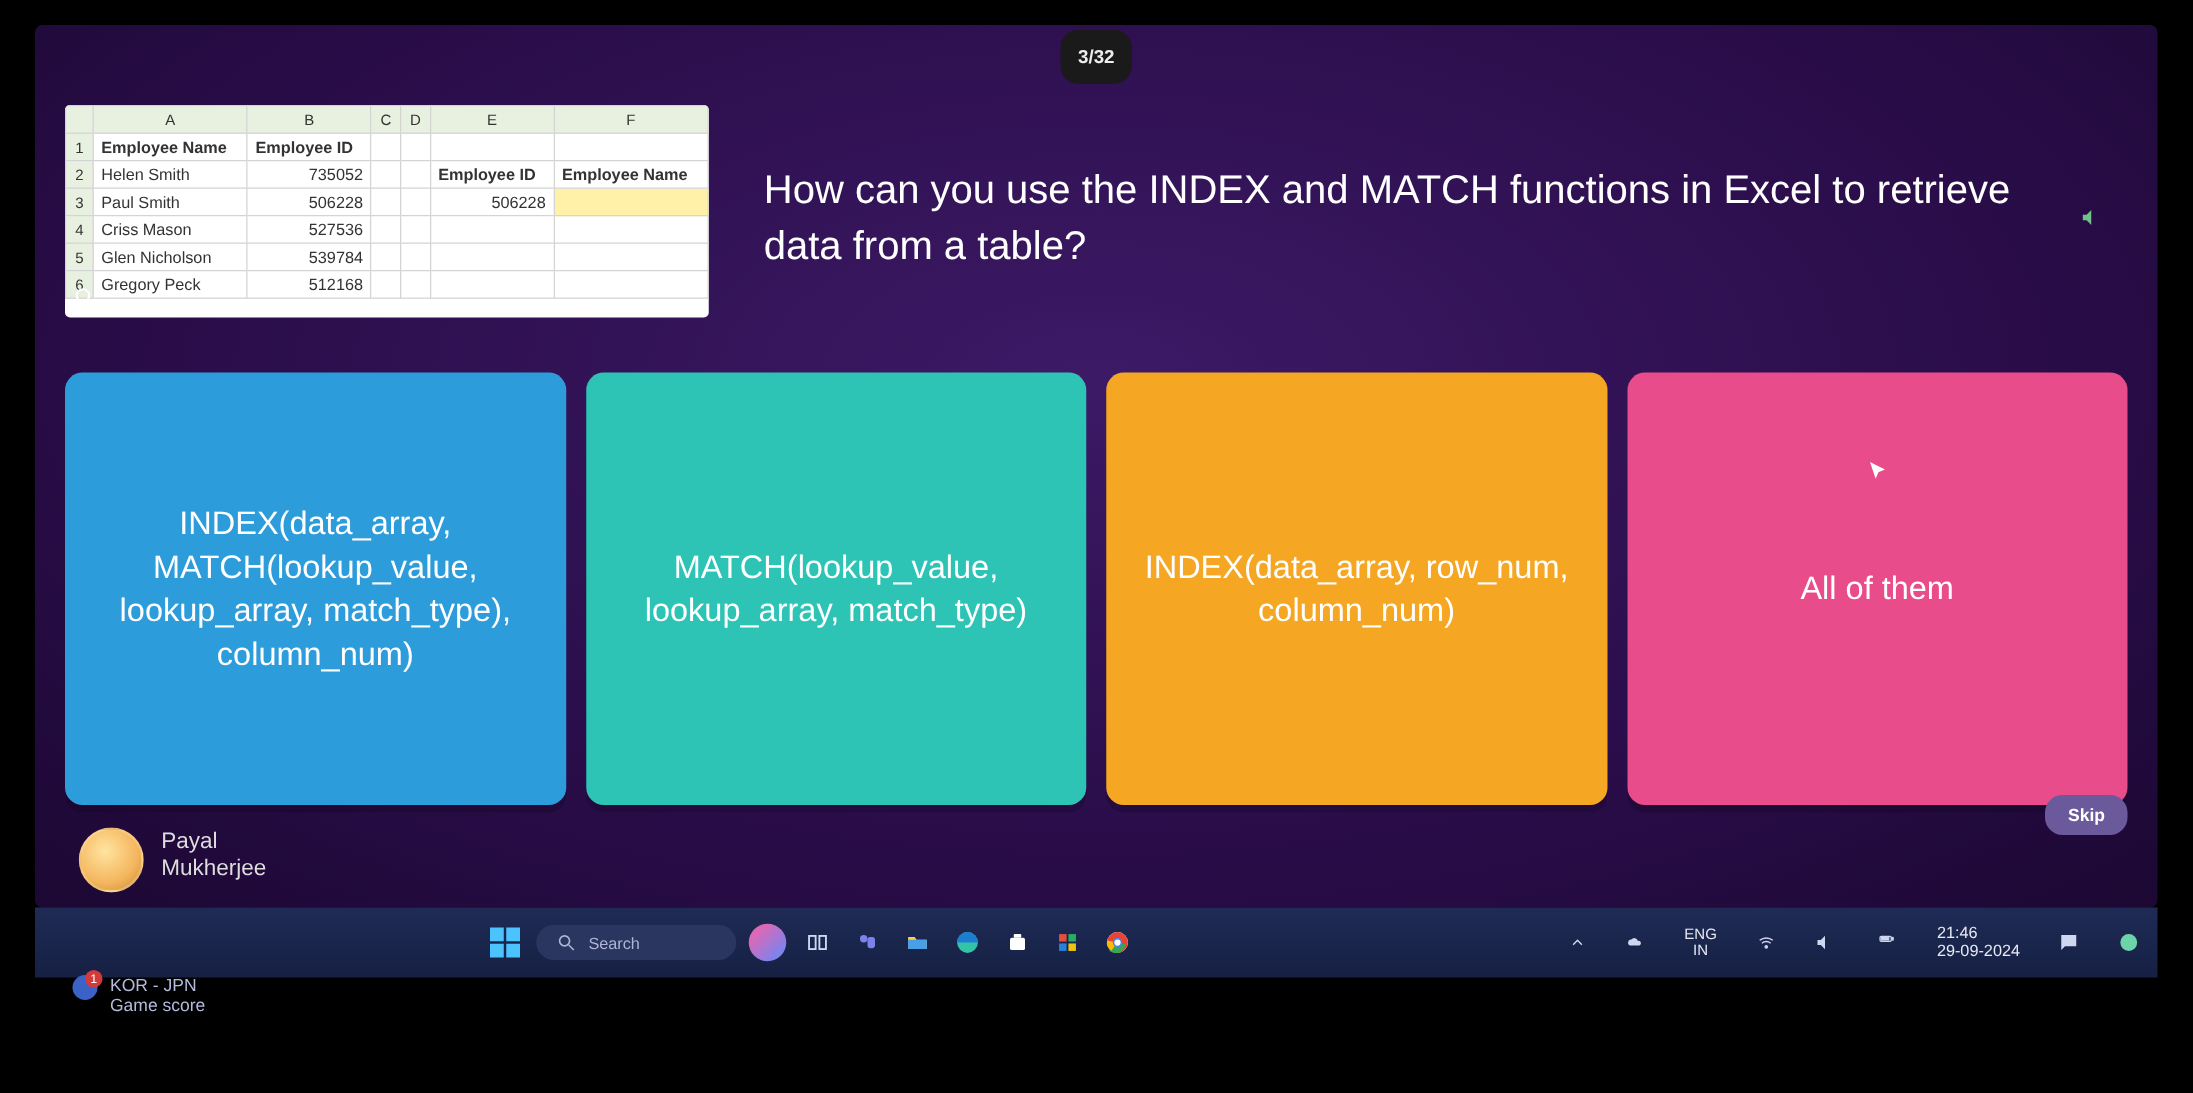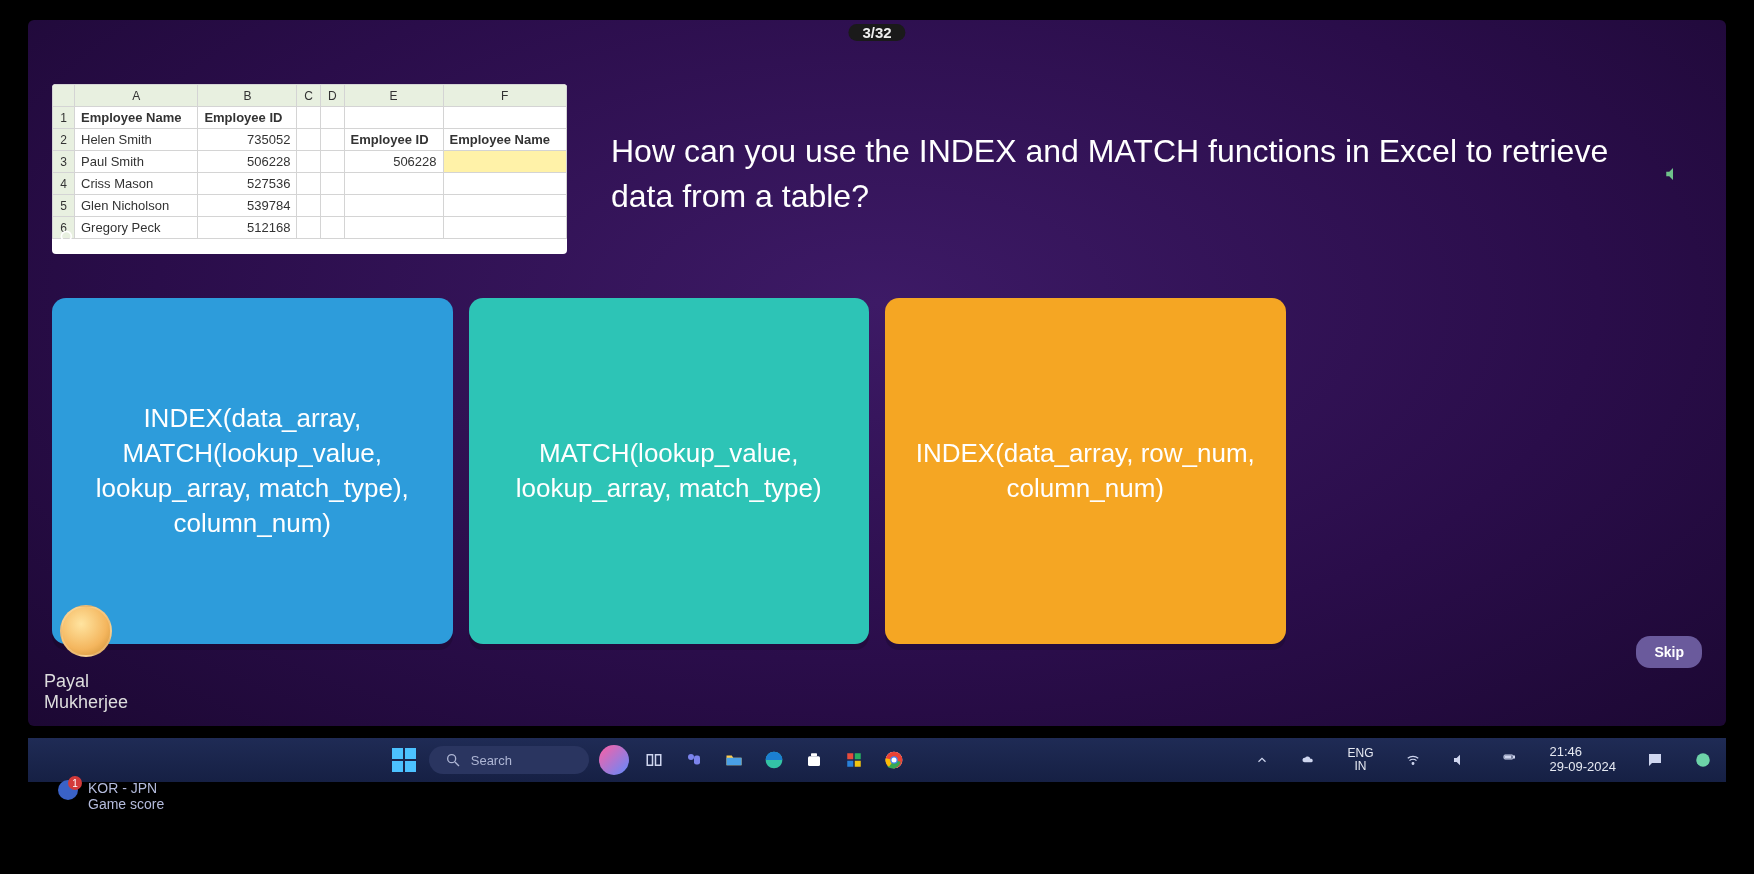--- a/index.html
+++ b/index.html
@@ -19,21 +19,21 @@
     overflow: hidden;
   }
   .progress-pill {
     position: absolute;
     top: 4px; left: 50%;
     transform: translateX(-50%);
     background: #1a1a1a;
     color: #eee;
     font-size: 15px;
     font-weight: 600;
-    padding: 0 14px;
+    padding: 13px 14px;
     border-radius: 14px;
   }
   .top-row {
     position: absolute;
     top: 64px; left: 24px; right: 24px;
     height: 180px;
     display: flex;
     gap: 24px;
   }
   .excel-box {
@@ -112,27 +112,25 @@
   .c4 { background: #e84c8a; }
   .cursor-icon {
     position: absolute;
     top: 70px; left: 50%;
     transform: translateX(-50%);
     font-size: 18px;
     color: #fff;
   }
   .footer {
     position: absolute;
-    left: 16px; bottom: 12px;
-    display: flex;
-    align-items: center;
+    left: 35px; bottom: 12px;
+    display: flex;
     gap: 14px;
     color: #ddd;
     z-index: 2;
-    flex-direction: column;
   }
   .avatar {
     width: 52px; height: 52px;
     border-radius: 50%;
     background: radial-gradient(circle at 40% 35%, #ffe4a0 0%, #f4b65e 60%, #c88a2e 100%);
     border: 2px solid #fff3;
   }
   .player-name { font-size: 18px; line-height: 1.2; }
   .skip-btn {
     position: absolute;
@@ -143,21 +141,21 @@
     font-weight: 600;
     padding: 8px 18px;
     border-radius: 14px;
     cursor: pointer;
   }
 
   
   .taskbar {
     position: absolute;
     left: 28px; right: 28px; bottom: 92px;
-    height: 44px;
+    height: 56px;
     background: linear-gradient(180deg, #1f2b55 0%, #162044 100%);
     display: flex;
     align-items: center;
     padding: 0 14px;
     gap: 10px;
     color: #e6e9f2;
     font-size: 13px;
   }
   .tb-left { display: flex; align-items: center; gap: 10px; flex: 0 0 auto; }
   .tb-center {
@@ -319,20 +317,28 @@
   <div class="answers">
     <div class="answer-card c1">
       <span>INDEX(data_array, MATCH(lookup_value, lookup_array, match_type), column_num)</span>
     </div>
     <div class="answer-card c2">
       <span>MATCH(lookup_value, lookup_array, match_type)</span>
     </div>
     <div class="answer-card c3">
       <span>INDEX(data_array, row_num, column_num)</span>
     </div>
+    <div class="answer-card c4">
+      <span class="cursor-icon">
+        <svg viewBox="0 0 24 24" width="18" height="18" fill="#fff">
+            <path d="M4 2l6 18 3-7 7-3z"></path>
+          </svg>
+      </span>
+      <span>All of them</span>
+    </div>
   </div>
 
   <div class="footer">
     <div class="avatar"></div>
     <div class="player-name">
       <div>Payal</div>
       <div>Mukherjee</div>
     </div>
   </div>
 

